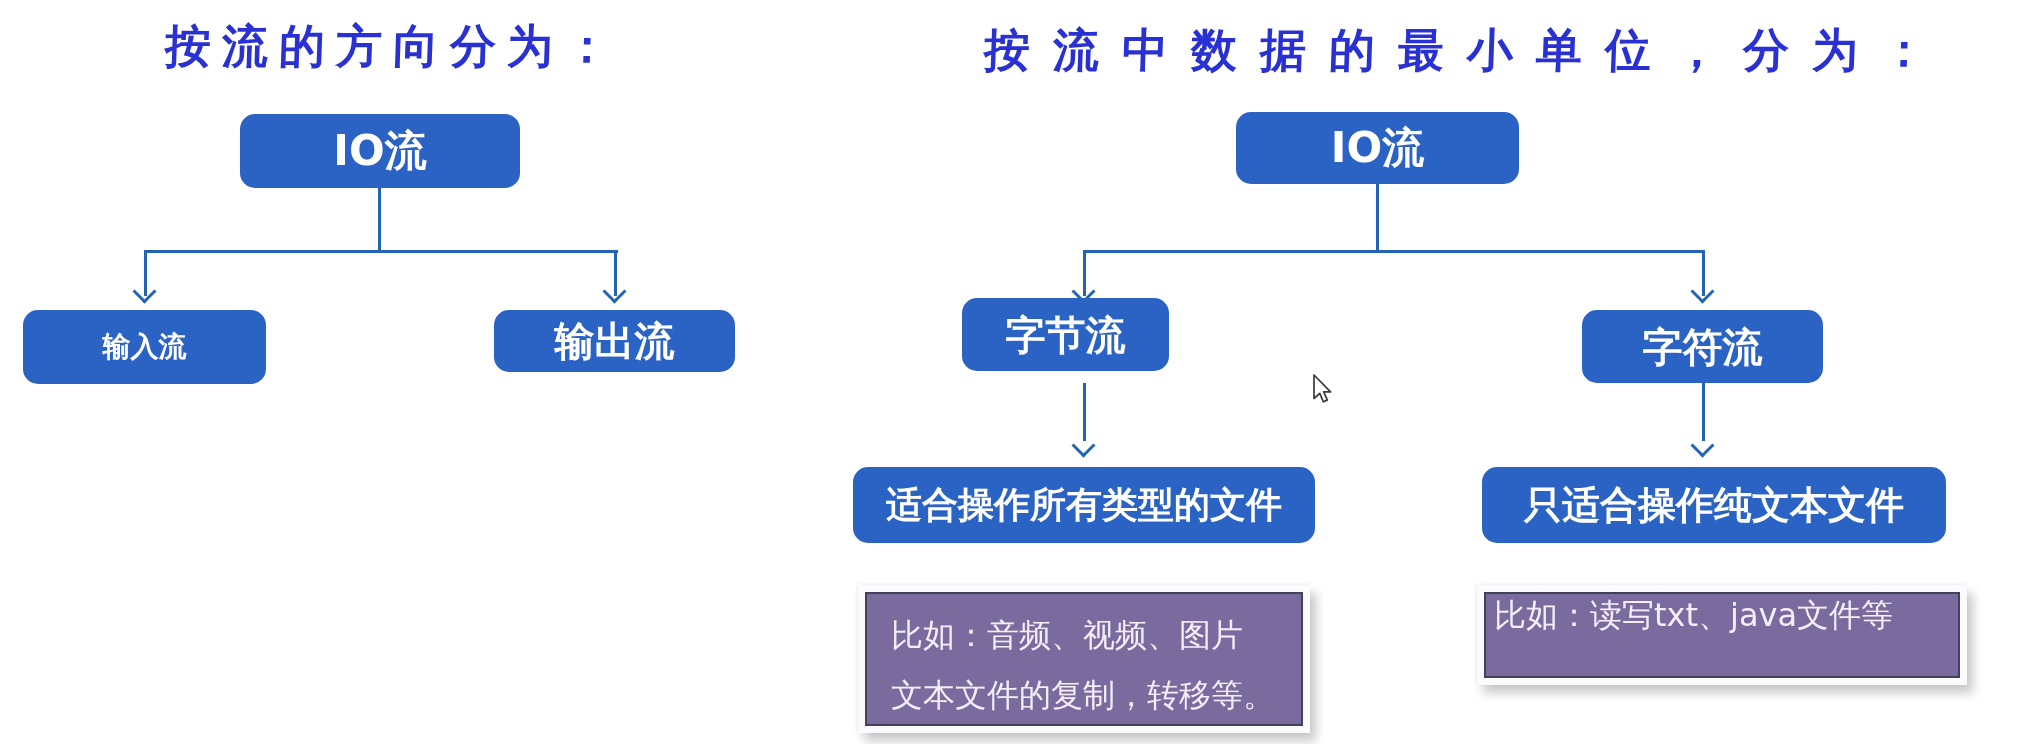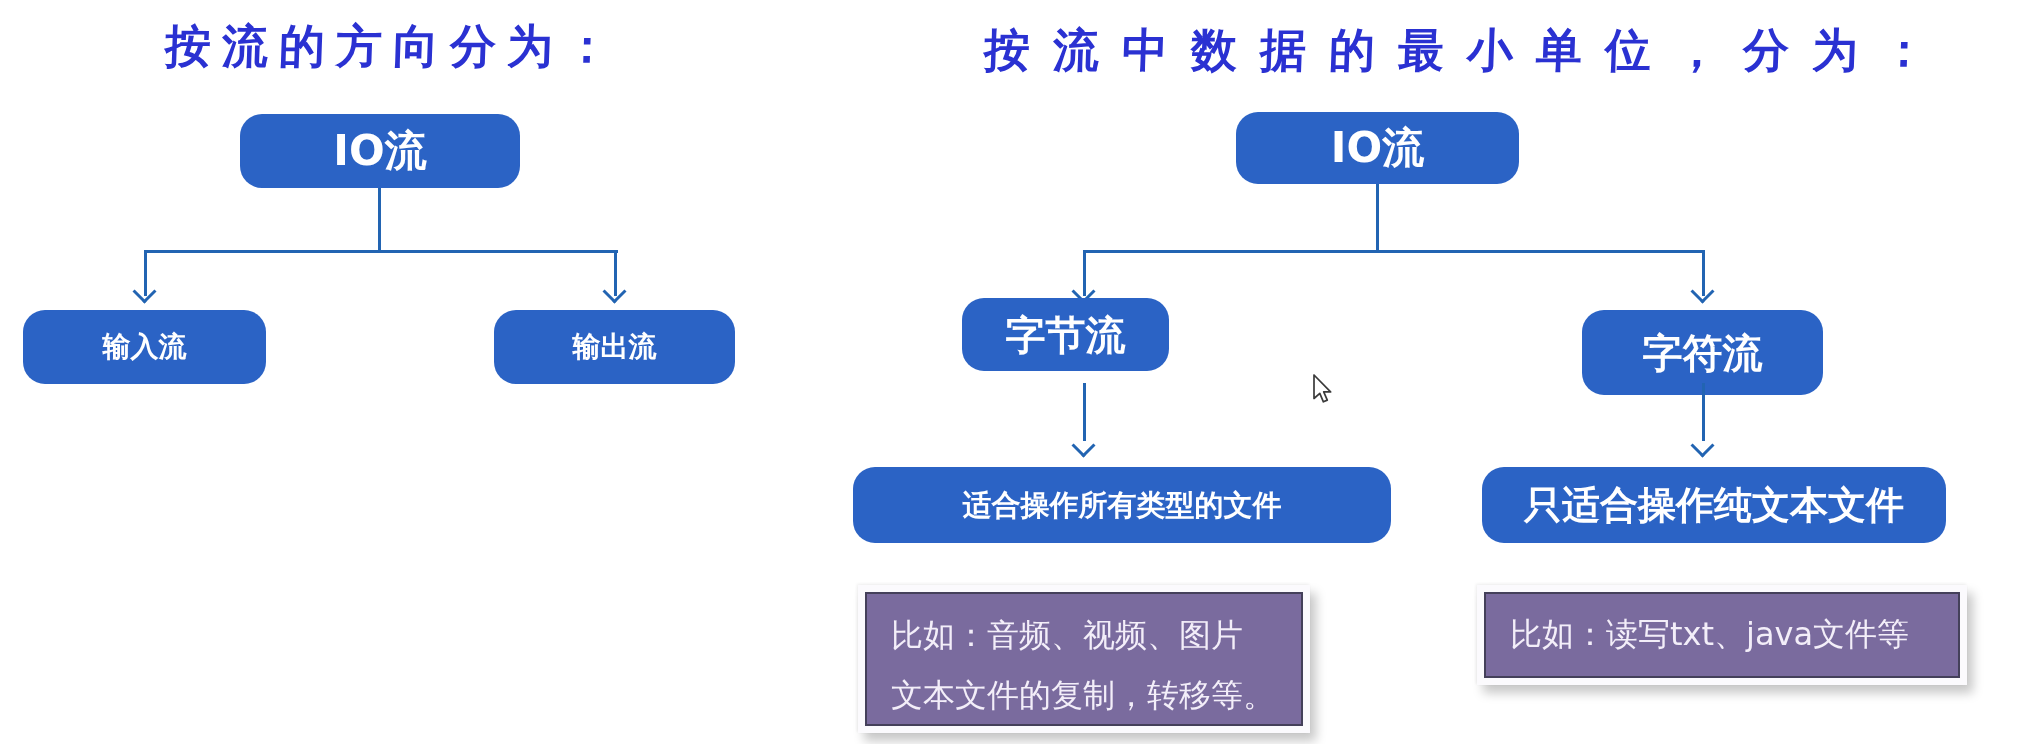--- a/index.html
+++ b/index.html
@@ -27,21 +27,21 @@
     font-weight: 700;
     color: var(--title-blue);
     white-space: nowrap;
     font-size: 46px;
     transform: skewX(-2deg);
   }
   .node {
     position: absolute;
     background: var(--node-blue);
     color: var(--node-text);
-    border-radius: 22px;
+    border-radius: 15px;
     display: flex;
     align-items: center;
     justify-content: center;
     font-weight: 700;
     text-align: right;
     line-height: 1;
   }
   .vline, .hline { position: absolute; background: var(--connector-blue); }
   .arrow {
     position: absolute;
@@ -61,65 +61,65 @@
   .callout {
     width: 100%;
     height: 100%;
     background: var(--callout-purple);
     border: 2px solid var(--callout-border);
     color: var(--callout-text);
     font-size: 32px;
     font-weight: 500;
   }
   .callout.two-line { padding: 11px 0 12px 24px; line-height: 60px; }
-  .callout.one-line { display: flex; align-items: center; padding-left: 24px; }
+  .callout.one-line { display: flex; padding-left: 8px; }
   .cursor-svg { position: absolute; }
 </style>
 </head>
 <body>
 
 <div class="canvas">
 
   <div>
     <div class="title" style="left:165px; top:16px; letter-spacing:11px;">按流的方向分为：</div>
 
     <div class="node" style="left:240px; top:114px; width:280px; height:74px; font-size:42px;">IO流</div>
 
     <div class="vline" style="left:378px; top:188px; width:3px; height:62px;"></div>
     <div class="hline" style="left:144px; top:250px; width:474px; height:3px;"></div>
     <div class="vline" style="left:144px; top:250px; width:3px; height:46px;"></div>
     <div class="vline" style="left:614px; top:250px; width:3px; height:46px;"></div>
     <div class="arrow" style="left:136px; top:283px;"></div>
     <div class="arrow" style="left:606px; top:283px;"></div>
 
     <div class="node" style="left:23px; top:310px; width:243px; height:74px; font-size:28px;">输入流</div>
-    <div class="node" style="left:494px; top:310px; width:241px; height:74px; font-size:28px;">输出流</div>
+    <div class="node" style="left:494px; top:310px; width:241px; height:62px; font-size:40px;">输出流</div>
   </div>
 
   <div>
     <div class="title" style="left:984px; top:20px; letter-spacing:23px;">按流中数据的最小单位，分为：</div>
 
     <div class="node" style="left:1236px; top:112px; width:283px; height:72px; font-size:42px;">IO流</div>
 
     <div class="vline" style="left:1376px; top:184px; width:3px; height:66px;"></div>
     <div class="hline" style="left:1083px; top:250px; width:622px; height:3px;"></div>
     <div class="vline" style="left:1083px; top:250px; width:3px; height:46px;"></div>
     <div class="vline" style="left:1702px; top:250px; width:3px; height:46px;"></div>
     <div class="arrow" style="left:1075px; top:283px;"></div>
     <div class="arrow" style="left:1694px; top:283px;"></div>
 
     <div class="node" style="left:962px; top:298px; width:207px; height:73px; font-size:40px;">字节流</div>
-    <div class="node" style="left:1582px; top:310px; width:241px; height:85px; font-size:40px;">字符流</div>
+    <div class="node" style="left:1582px; top:310px; width:241px; height:73px; font-size:40px;">字符流</div>
 
     <div class="vline" style="left:1083px; top:383px; width:3px; height:58px;"></div>
     <div class="vline" style="left:1702px; top:383px; width:3px; height:58px;"></div>
     <div class="arrow" style="left:1075px; top:437px;"></div>
     <div class="arrow" style="left:1694px; top:437px;"></div>
 
-    <div class="node" style="left:853px; top:467px; width:538px; height:76px; font-size:29px;">适合操作所有类型的文件</div>
+    <div class="node" style="left:853px; top:467px; width:462px; height:76px; font-size:36px;">适合操作所有类型的文件</div>
     <div class="node" style="left:1482px; top:467px; width:464px; height:76px; font-size:38px;">只适合操作纯文本文件</div>
 
     <div class="callout-frame" style="left:858px; top:585px; width:452px; height:148px;">
       <div class="callout two-line">
         <div>比如：音频、视频、图片</div>
         <div>文本文件的复制，转移等。</div>
       </div>
     </div>
 
     <div class="callout-frame" style="left:1477px; top:585px; width:490px; height:100px;">

